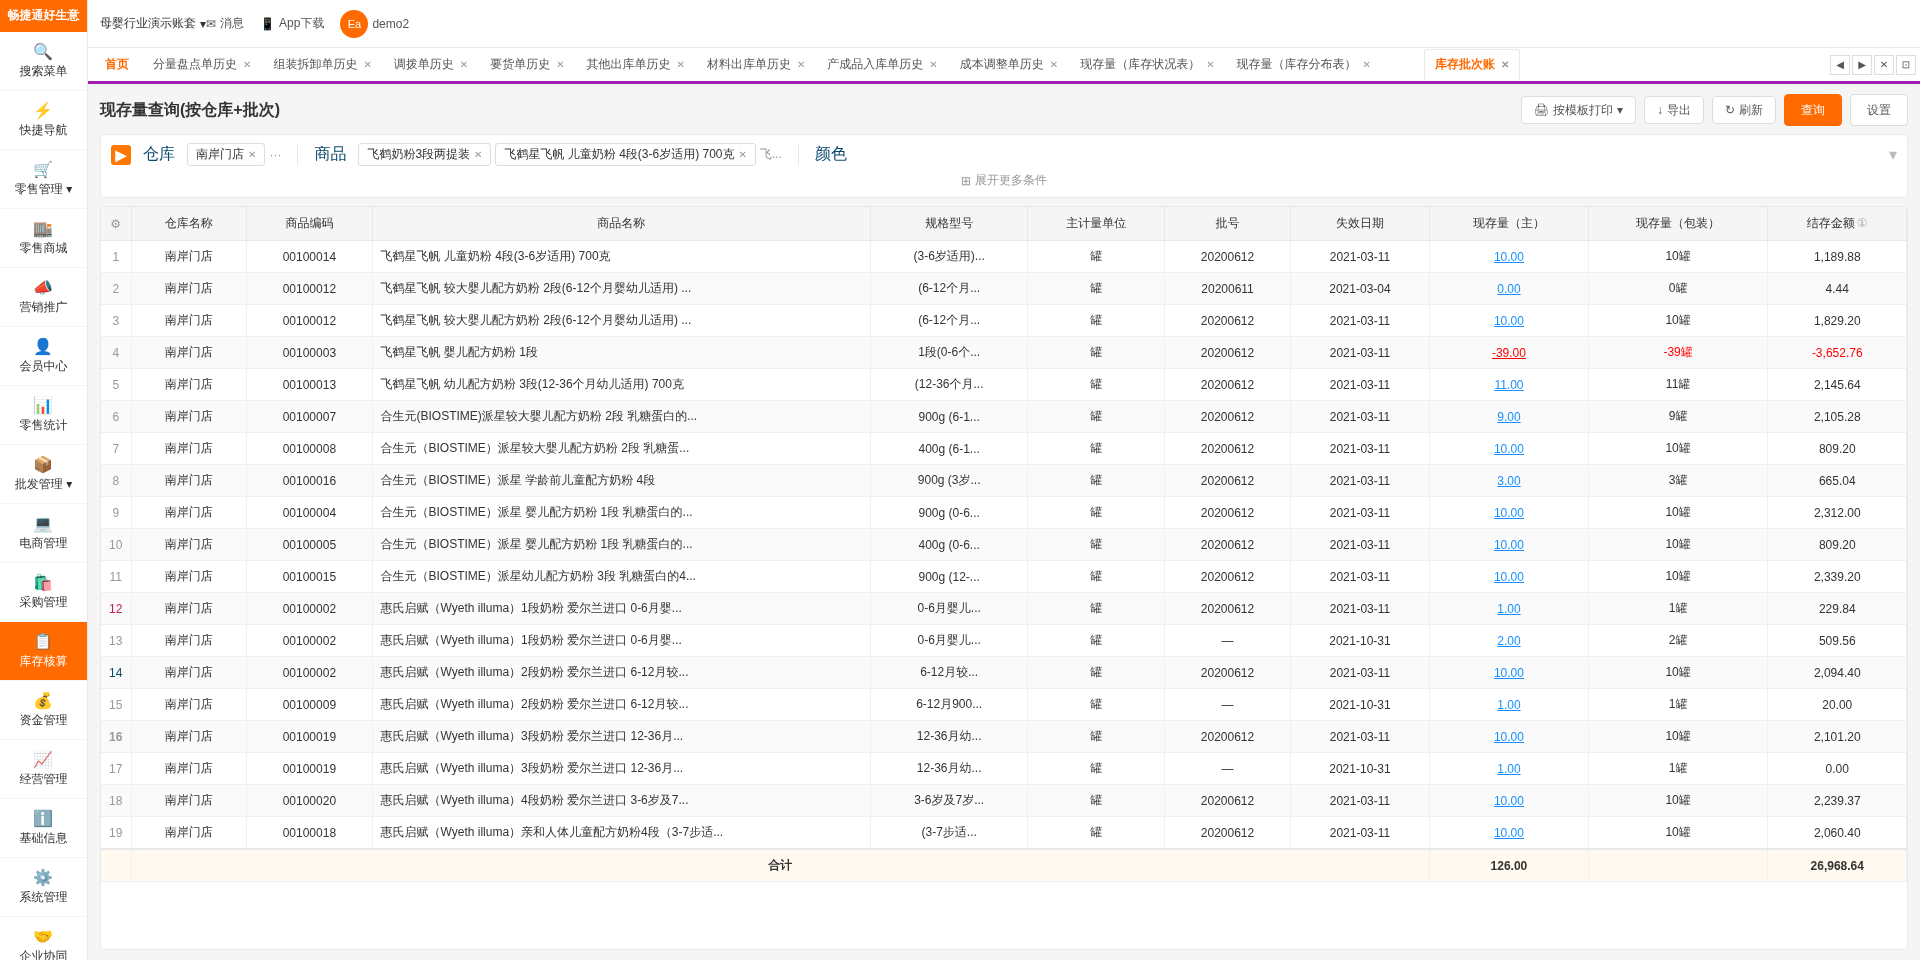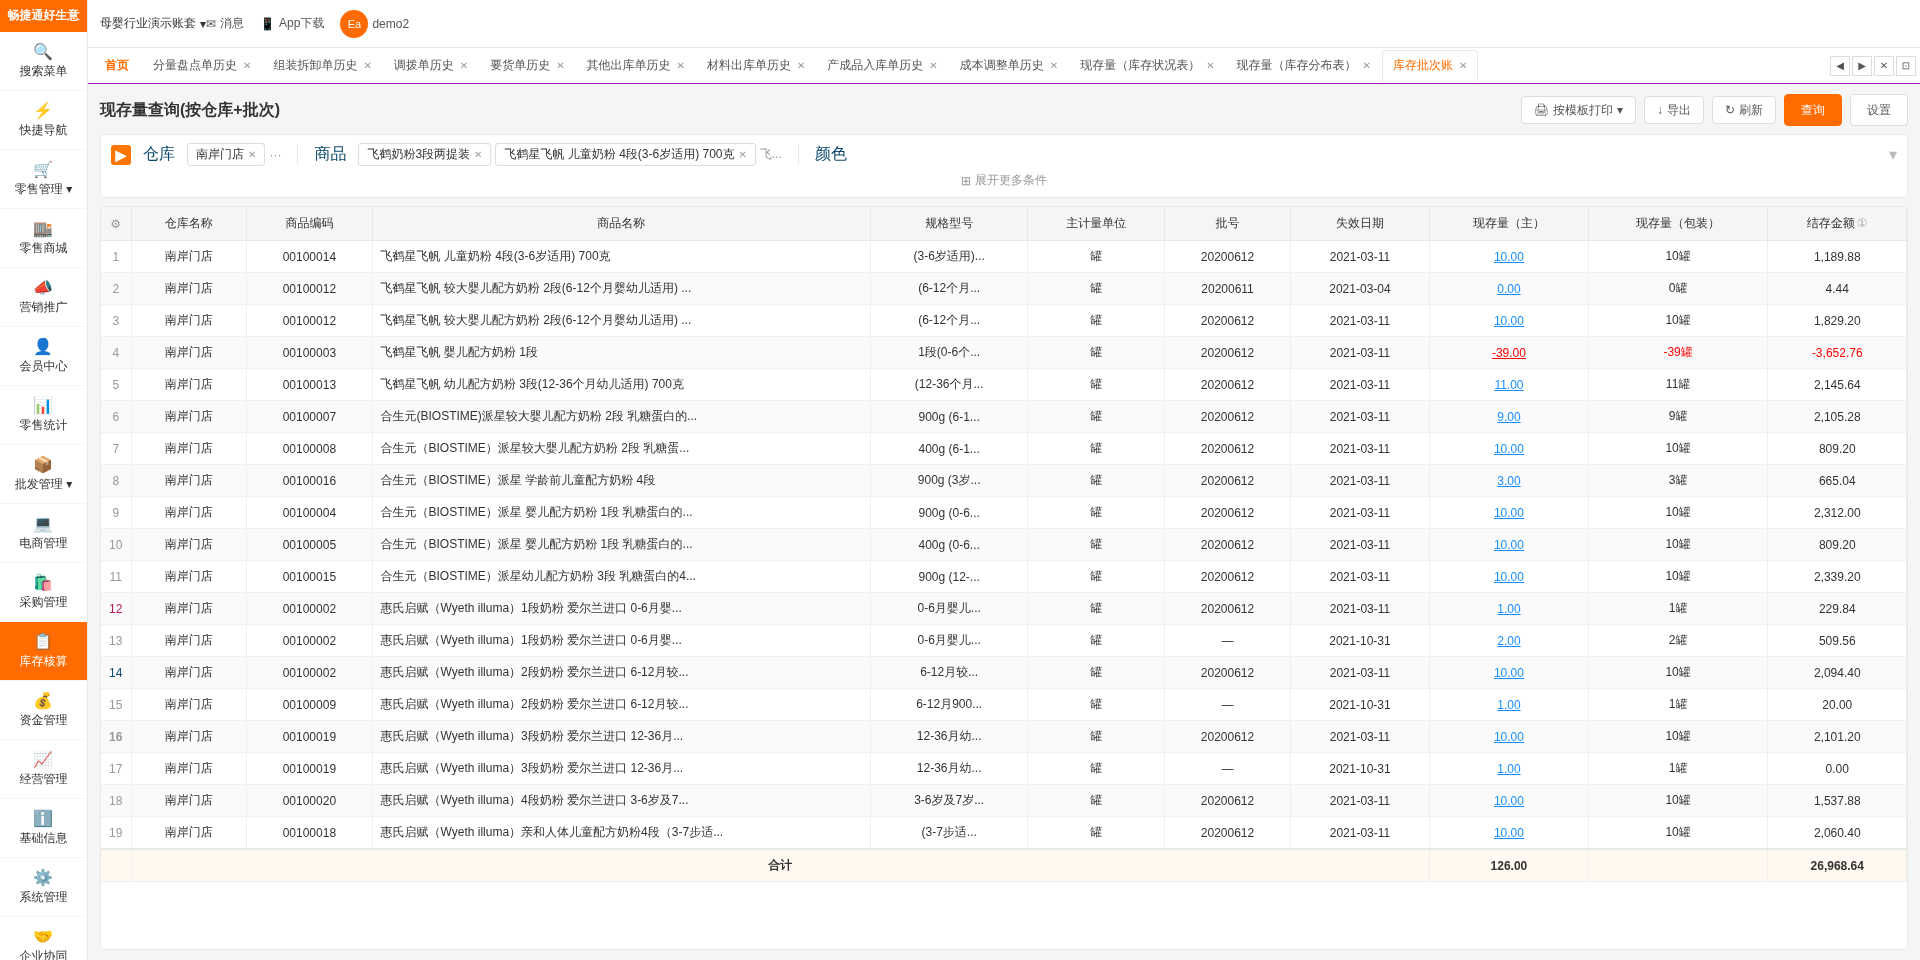--- a/index.html
+++ b/index.html
@@ -92,21 +92,21 @@
       align-items: center;
       justify-content: center;
       font-size: 11px;
     }
 
     
     .tab-bar {
       background: #fff;
       height: 36px;
       display: flex;
-      border-bottom: 1px solid #a21caf;
+      border-bottom: 3px solid #a21caf;
       overflow: hidden;
       flex-shrink: 0;
       padding: 0 4px;
     }
     .tab-item {
       height: 32px;
       padding: 0 10px;
       display: flex;
       align-items: center;
       gap: 4px;
@@ -115,21 +115,22 @@
       font-size: 12px;
       color: #555;
       border: 1px solid transparent;
       border-radius: 3px 3px 0 0;
       position: relative;
     }
     .tab-item.active {
       color: #ff6b00;
       border-color: #e8e8e8 #e8e8e8 #fff;
       background: #fff;
-      font-weight: normal;
+      font-weight: bold;
+      margin-left: 42px;
     }
     .tab-item .close-btn {
       font-size: 10px;
       color: #999;
       cursor: pointer;
       margin-left: 2px;
     }
     .tab-home {
       color: #ff6b00;
       font-weight: bold;
@@ -788,21 +789,21 @@
     <td style="color:#999;">18</td>
     <td>南岸门店</td>
     <td>00100020</td>
     <td class="name-col">惠氏启赋（Wyeth illuma）4段奶粉 爱尔兰进口 3-6岁及7...</td>
     <td>3-6岁及7岁...</td>
     <td>罐</td>
     <td>20200612</td>
     <td>2021-03-11</td>
     <td class="num-link">10.00</td>
     <td class="">10罐</td>
-    <td class="">1,537.88</td>
+    <td class="">2,239.37</td>
   </tr>
             <tr>
     <td style="color:#999;">19</td>
     <td>南岸门店</td>
     <td>00100018</td>
     <td class="name-col">惠氏启赋（Wyeth illuma）亲和人体儿童配方奶粉4段（3-7步适...</td>
     <td>(3-7步适...</td>
     <td>罐</td>
     <td>20200612</td>
     <td>2021-03-11</td>

